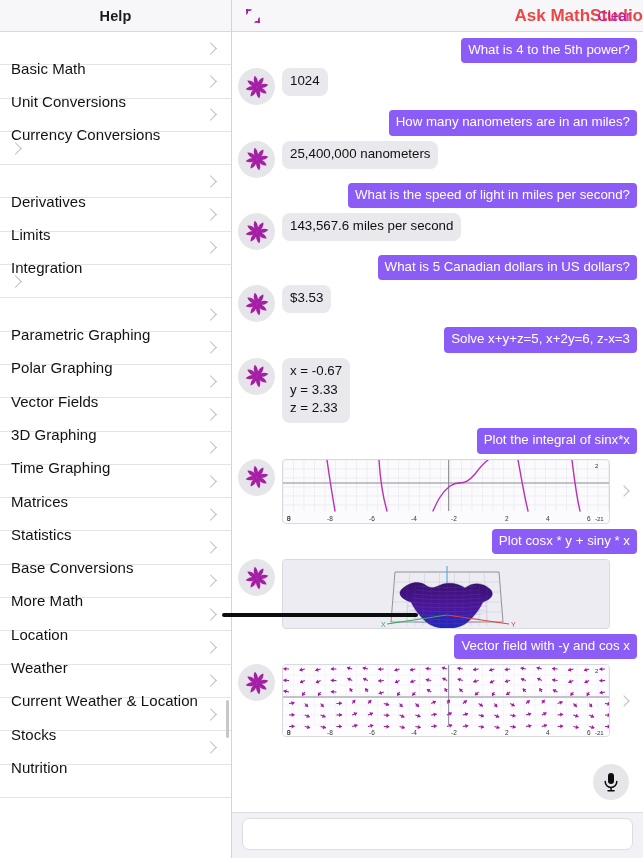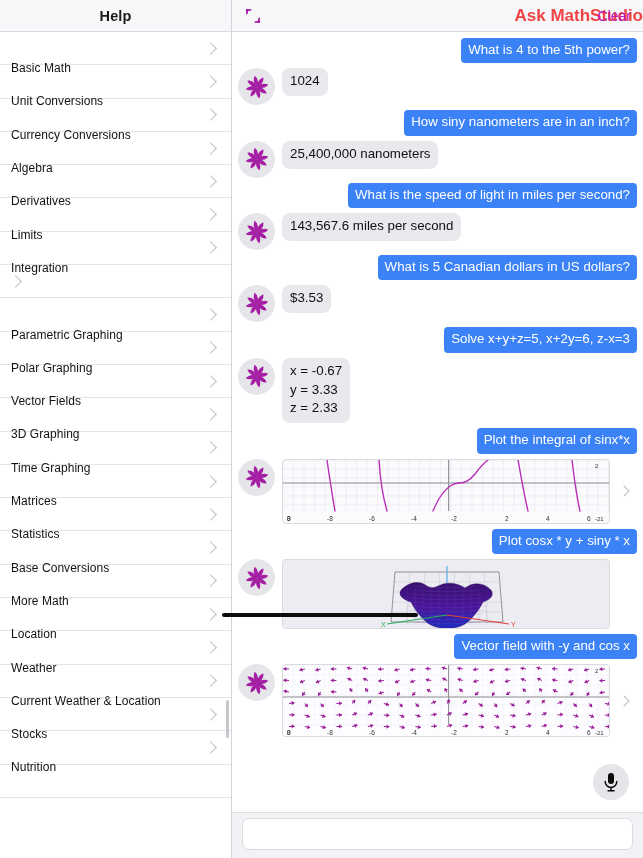--- a/index.html
+++ b/index.html
@@ -28,21 +28,21 @@
   }
   #sidebar-title { font-size: 14.5px; font-weight: 700; color: #1b1b1b; letter-spacing: .1px; }
   #sidebar-list { flex: 1; overflow: hidden; background: #fff; }
   .side-row {
     height: 33.3px;
     display: flex; align-items: center;
     padding: 0 12px 0 11px;
     border-bottom: 1px solid #e4e4e7;
     background: #fff;
   }
-  .side-label { font-size: 12px; color: #121212; flex: 1; letter-spacing: .05px; margin-top: 40px; }
+  .side-label { font-size: 15px; color: #121212; flex: 1; letter-spacing: .05px; margin-top: 40px; }
   .side-chevron {
     width: 9px; height: 9px;
     border-right: 1.6px solid #bcbcc2;
     border-top: 1.6px solid #bcbcc2;
     transform: rotate(45deg);
     margin-right: 4px;
   }
   .side-row.blank { border-bottom: 1px solid #e4e4e7; }
   .side-row.blank.last { border-bottom: none; }
   #sidebar-scrollbar {
@@ -74,21 +74,21 @@
     flex: 1; overflow: hidden;
     padding: 6px 4px 0 6px;
     background: #fff;
     position: relative;
   }
   .row { display: flex; margin-bottom: 5px; }
   .row.user { justify-content: flex-end; padding-right: 2px; }
   .row.bot { align-items: flex-start; }
 
   .bubble-user {
-    background: #3b82f6;
+    background: #8b5cf6;
     color: #fff;
     font-size: 13.3px;
     padding: 3px 7px 4px 7px;
     border-radius: 4px;
     white-space: nowrap;
     line-height: 1.38;
   }
 
   .avatar {
     width: 37px; height: 37px; min-width: 37px;
@@ -178,21 +178,20 @@
         </div>
         <div class="side-row">
           <span class="side-label">Unit Conversions</span>
           <span class="side-chevron"></span>
         </div>
         <div class="side-row">
           <span class="side-label">Currency Conversions</span>
           <span class="side-chevron"></span>
         </div>
         <div class="side-row">
-          <span class="side-label">Algebra</span>
           <span class="side-chevron"></span>
         </div>
         <div class="side-row">
           <span class="side-label">Derivatives</span>
           <span class="side-chevron"></span>
         </div>
         <div class="side-row">
           <span class="side-label">Limits</span>
           <span class="side-chevron"></span>
         </div>
@@ -297,21 +296,21 @@
                 <path d="M 13 13 C 13 8.2, 15.6 4.6, 19.4 3.4 C 19.8 6.6, 18.0 10.4, 14.4 12.6 Z" transform="rotate(180 13 13)"></path>
                 <path d="M 13 13 C 13 8.2, 15.6 4.6, 19.4 3.4 C 19.8 6.6, 18.0 10.4, 14.4 12.6 Z" transform="rotate(225 13 13)"></path>
                 <path d="M 13 13 C 13 8.2, 15.6 4.6, 19.4 3.4 C 19.8 6.6, 18.0 10.4, 14.4 12.6 Z" transform="rotate(270 13 13)"></path>
                 <path d="M 13 13 C 13 8.2, 15.6 4.6, 19.4 3.4 C 19.8 6.6, 18.0 10.4, 14.4 12.6 Z" transform="rotate(315 13 13)"></path>
               </g>
             </svg>
           </div>
           <div class="bubble-bot">1024</div>
         </div>
         <div class="row user">
-          <div class="bubble-user">How siny nanometers are in an inch?</div>
+          <div class="bubble-user">How many nanometers are in an miles?</div>
         </div>
         <div class="row bot">
           <div class="avatar">
             <svg width="26" height="26" viewBox="0 0 26 26">
               <g fill="#a41fa4">
                 <path d="M 13 13 C 13 8.2, 15.6 4.6, 19.4 3.4 C 19.8 6.6, 18.0 10.4, 14.4 12.6 Z" transform="rotate(0 13 13)"></path>
                 <path d="M 13 13 C 13 8.2, 15.6 4.6, 19.4 3.4 C 19.8 6.6, 18.0 10.4, 14.4 12.6 Z" transform="rotate(45 13 13)"></path>
                 <path d="M 13 13 C 13 8.2, 15.6 4.6, 19.4 3.4 C 19.8 6.6, 18.0 10.4, 14.4 12.6 Z" transform="rotate(90 13 13)"></path>
                 <path d="M 13 13 C 13 8.2, 15.6 4.6, 19.4 3.4 C 19.8 6.6, 18.0 10.4, 14.4 12.6 Z" transform="rotate(135 13 13)"></path>
                 <path d="M 13 13 C 13 8.2, 15.6 4.6, 19.4 3.4 C 19.8 6.6, 18.0 10.4, 14.4 12.6 Z" transform="rotate(180 13 13)"></path>

